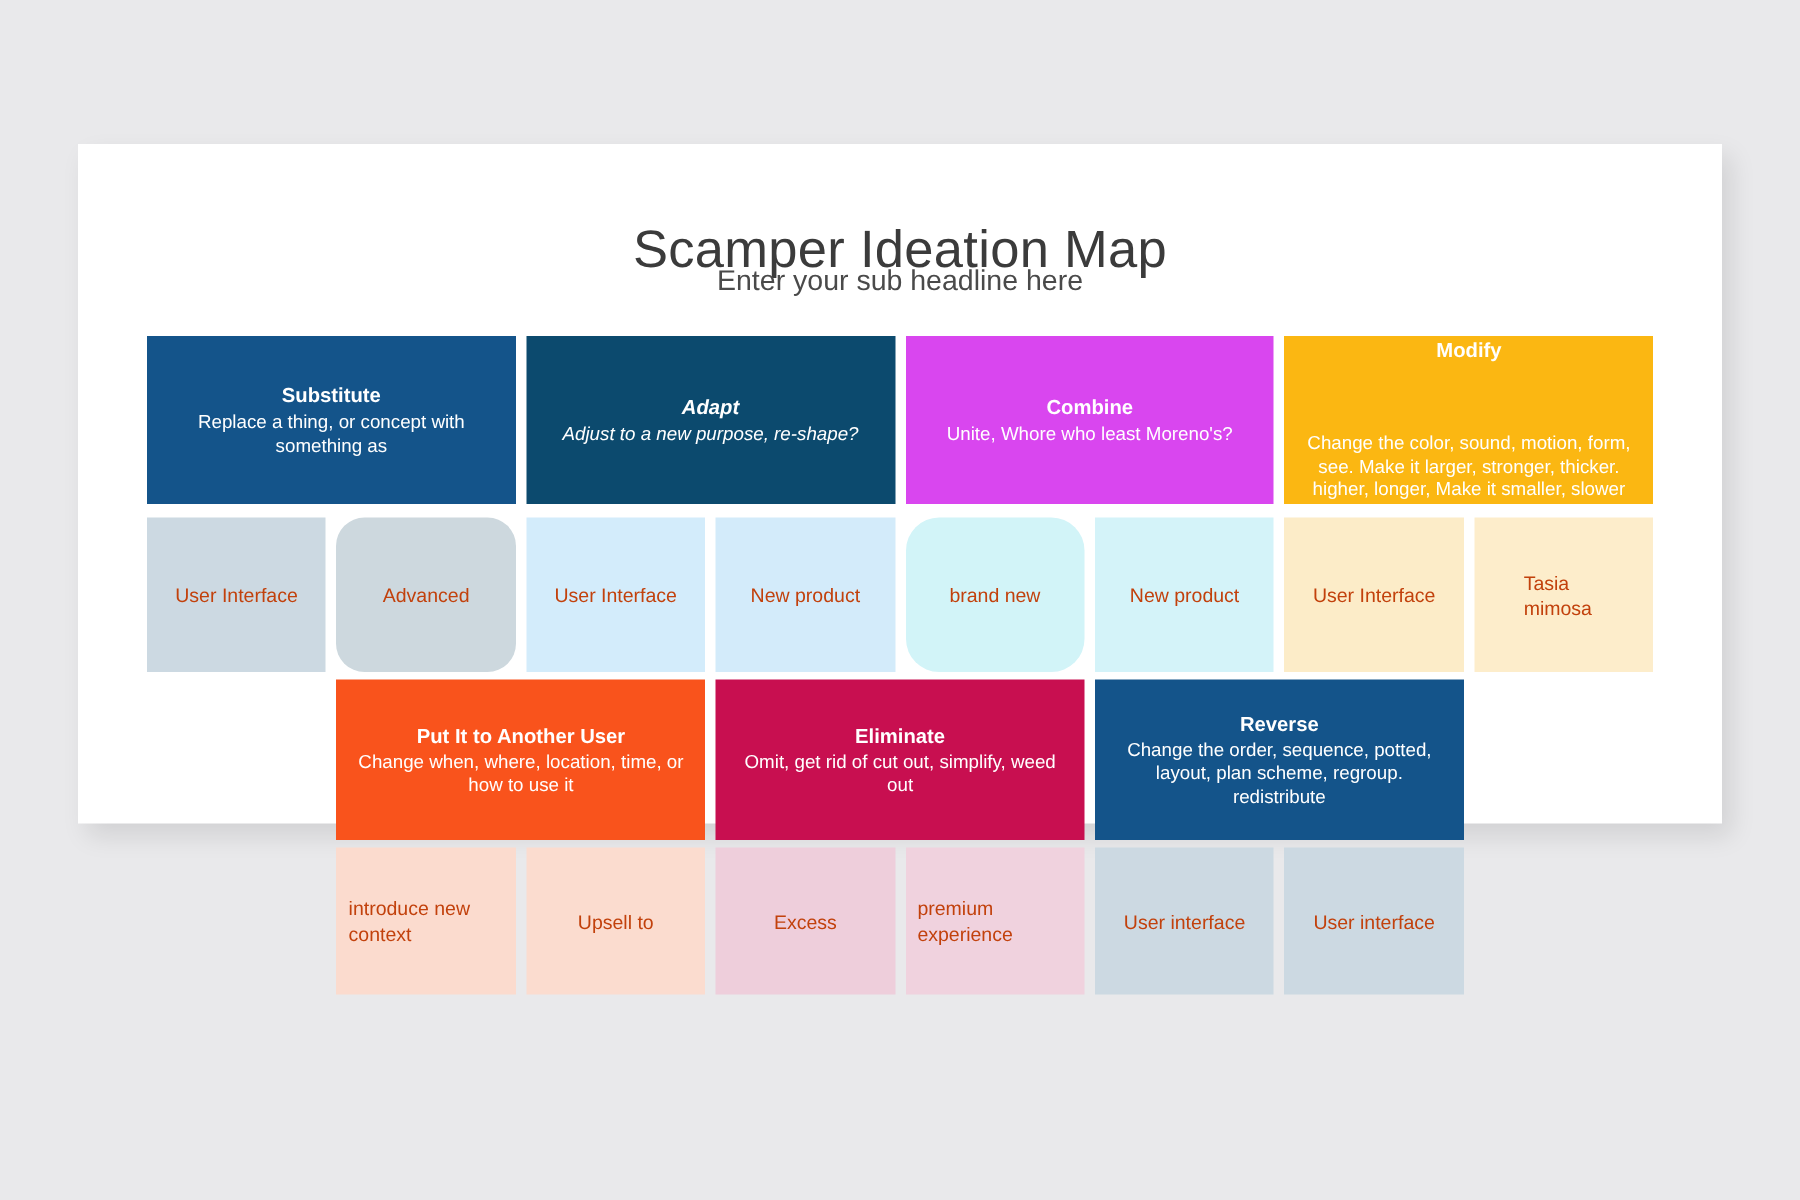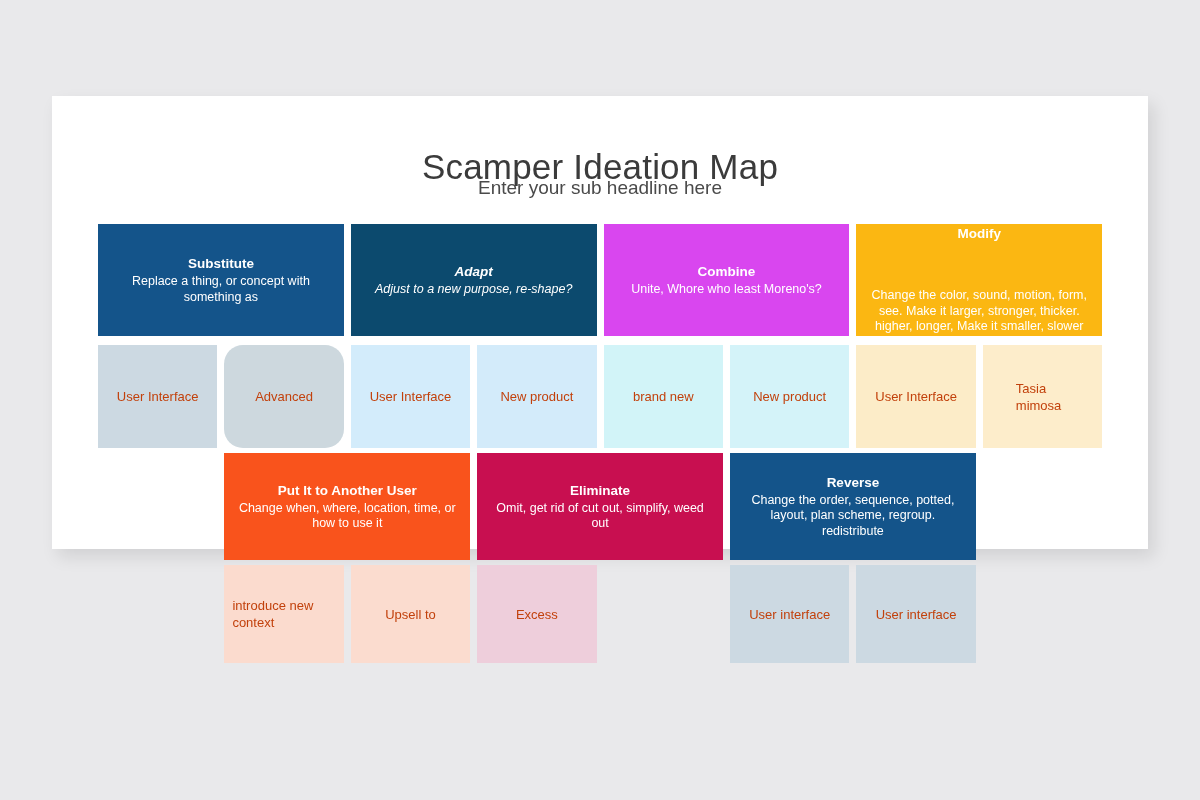--- a/index.html
+++ b/index.html
@@ -125,21 +125,21 @@
       </div>
       <div class="cell idea-tile" style="left: 126.4px; top: 121px; width: 119.4px; height: 103px; background: rgb(205, 216, 222); border-radius: 19px;">
         <span>Advanced</span>
       </div>
       <div class="cell idea-tile" style="left: 252.8px; top: 121px; width: 119.4px; height: 103px; background: rgb(211, 236, 251);">
         <span>User Interface</span>
       </div>
       <div class="cell idea-tile" style="left: 379.2px; top: 121px; width: 119.4px; height: 103px; background: rgb(211, 235, 250);">
         <span>New product</span>
       </div>
-      <div class="cell idea-tile" style="left: 505.6px; top: 121px; width: 119.4px; height: 103px; background: rgb(210, 244, 248);">
+      <div class="cell idea-tile" style="left: 505.6px; top: 121px; width: 119.4px; height: 103px; background: rgb(210, 244, 248); border-radius: 22px;">
         <span>brand new</span>
       </div>
       <div class="cell idea-tile" style="left: 632px; top: 121px; width: 119.4px; height: 103px; background: rgb(212, 243, 249);">
         <span>New product</span>
       </div>
       <div class="cell idea-tile" style="left: 758.4px; top: 121px; width: 119.4px; height: 103px; background: rgb(252, 236, 200);">
         <span>User Interface</span>
       </div>
       <div class="cell idea-tile" style="left: 884.8px; top: 121px; width: 119.4px; height: 103px; background: rgb(253, 237, 203); padding-left: 33px;">
         <span>Tasia mimosa</span>
@@ -158,20 +158,23 @@
       </div>
       <div class="cell idea-tile" style="left: 126.4px; top: 341px; width: 119.4px; height: 98px; background: rgb(251, 219, 206);">
         <span>introduce new context</span>
       </div>
       <div class="cell idea-tile" style="left: 252.8px; top: 341px; width: 119.4px; height: 98px; background: rgb(251, 220, 207);">
         <span>Upsell to</span>
       </div>
       <div class="cell idea-tile" style="left: 379.2px; top: 341px; width: 119.4px; height: 98px; background: rgb(238, 206, 219);">
         <span>Excess</span>
       </div>
+      <div class="cell idea-tile" style="left: 505.6px; top: 341px; width: 119.4px; height: 98px; background: rgb(240, 210, 222);">
+        <span>premium experience</span>
+      </div>
       <div class="cell idea-tile" style="left: 632px; top: 341px; width: 119.4px; height: 98px; background: rgb(204, 217, 226);">
         <span>User interface</span>
       </div>
       <div class="cell idea-tile" style="left: 758.4px; top: 341px; width: 119.4px; height: 98px; background: rgb(204, 217, 226);">
         <span>User interface</span>
       </div>
     </div>
 
 </div>
 

